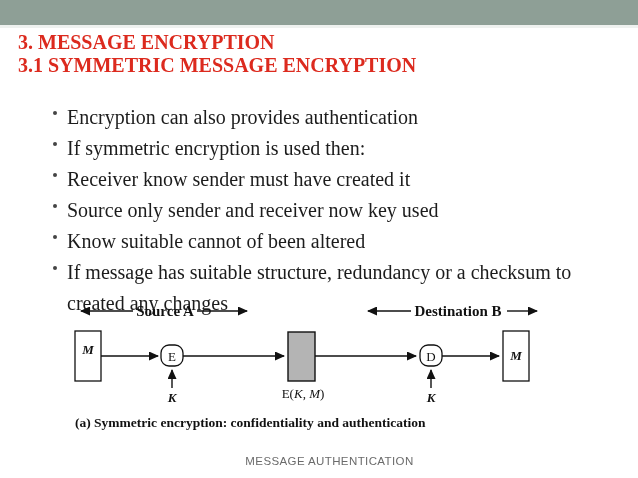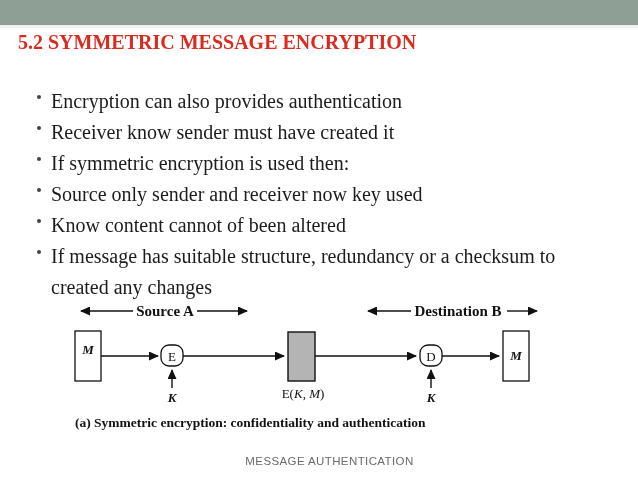--- a/index.html
+++ b/index.html
@@ -28,21 +28,21 @@
     left: 18px; top: 31px;
     color: #dc2a1e;
     font-weight: bold;
     font-size: 20px;
     line-height: 23px;
     white-space: nowrap;
   }
   .bullets {
     position: absolute;
     left: 36px; top: 86px;
-    margin: 0; padding: 0;
+    margin: 16px; padding: 0;
     list-style: none;
     width: 578px;
     font-size: 20px;
     line-height: 31px;
     color: #1c1c1c;
   }
   .bullets li {
     position: relative;
     padding-left: 15px;
   }
@@ -99,29 +99,30 @@
 </style>
 </head>
 <body>
 
 <div class="slide">
 
   <div class="top-bar"></div>
   <div class="top-bar-edge"></div>
 
   <div class="title-block">
-    <div>5.2 SYMMETRIC MESSAGE ENCRYPTION</div>
+    <div>3. MESSAGE ENCRYPTION</div>
+    <div>3.1 SYMMETRIC MESSAGE ENCRYPTION</div>
   </div>
 
   <ul class="bullets">
     <li>Encryption can also provides authentication</li>
+    <li>If symmetric encryption is used then:</li>
     <li>Receiver know sender must have created it</li>
-    <li>If symmetric encryption is used then:</li>
     <li>Source only sender and receiver now key used</li>
-    <li>Know content cannot of been altered</li>
+    <li>Know suitable cannot of been altered</li>
     <li>If message has suitable structure, redundancy or a checksum to created any changes</li>
   </ul>
 
   <svg class="diagram-svg" viewBox="0 0 638 145" xmlns="http://www.w3.org/2000/svg">
     <defs>
       <marker id="arr" markerUnits="userSpaceOnUse" markerWidth="10" markerHeight="9" viewBox="0 0 10 9" refX="9" refY="4.5" orient="auto">
         <path d="M0,0 L10,4.5 L0,9 z" fill="#111111"></path>
       </marker>
     </defs>
 

